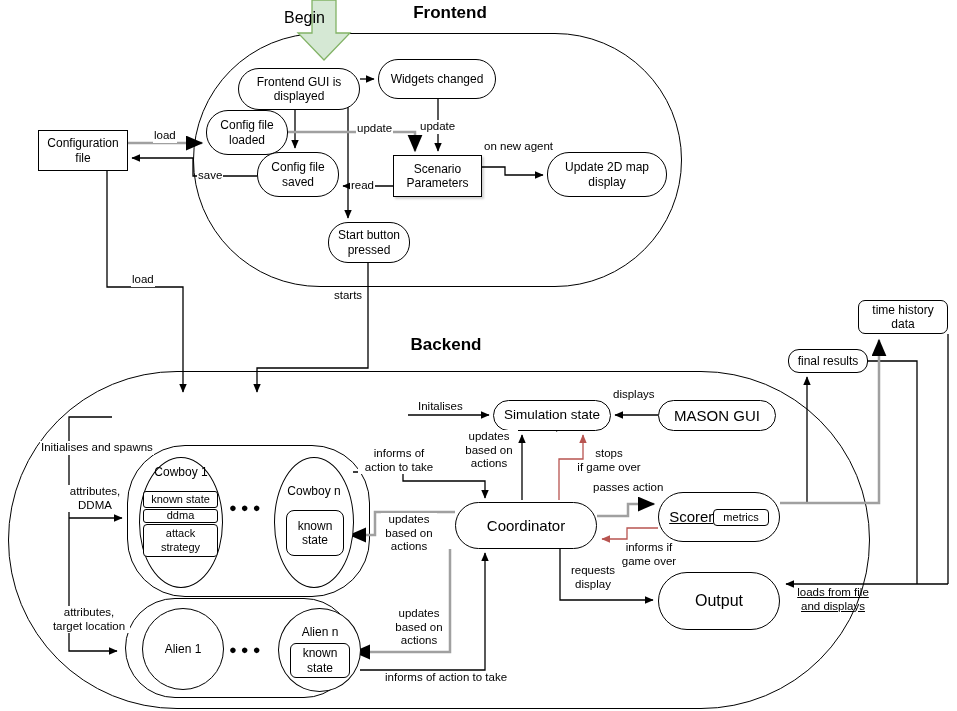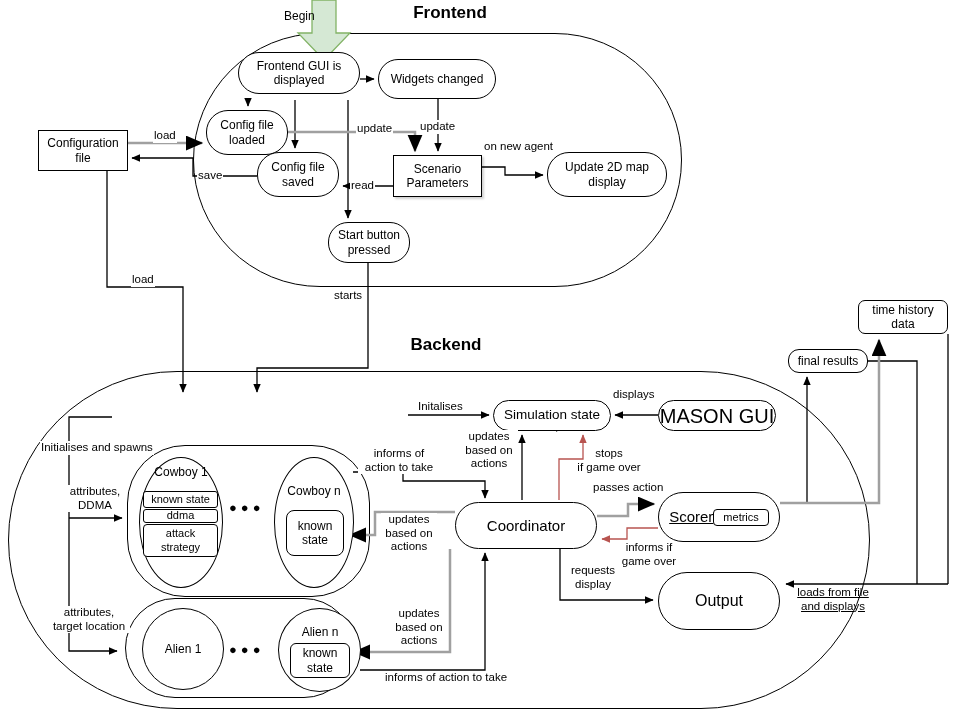--- a/index.html
+++ b/index.html
@@ -81,40 +81,40 @@
     </g>
 
     <g fill="none" stroke="#b85450" stroke-width="1.3" marker-end="url(#ar)">
       <path d="M559,500 L559,459 L583,459 L583,435"></path>
       <path d="M658,528 L627,528 L627,539 L602,539"></path>
     </g>
   </svg>
 
   <div class="title ctr" style="left:400px;top:3px;width:100px;">Frontend</div>
   <div class="title ctr" style="left:400px;top:335px;width:92px;">Backend</div>
-  <div class="lbl" style="left:283px;top:9px;font-size:12px;background:transparent;">Begin</div>
+  <div class="lbl" style="left:283px;top:9px;font-size:16px;background:transparent;">Begin</div>
 
   <div class="node" style="left:38px;top:130px;width:90px;height:41px;">Configuration
 file</div>
-  <div class="node" style="left:238px;top:52px;width:122px;height:42px;border-radius:21px;text-align:center;">Frontend GUI is
+  <div class="node" style="left:238px;top:68px;width:122px;height:42px;border-radius:21px;text-align:center;">Frontend GUI is
 displayed</div>
   <div class="node" style="left:378px;top:59px;width:118px;height:40px;border-radius:20px;">Widgets changed</div>
   <div class="node" style="left:206px;top:110px;width:82px;height:45px;border-radius:22px;">Config file
 loaded</div>
   <div class="node" style="left:257px;top:152px;width:82px;height:45px;border-radius:22px;">Config file
 saved</div>
   <div class="node shadowed" style="left:393px;top:155px;width:89px;height:42px;">Scenario
 Parameters</div>
   <div class="node" style="left:547px;top:152px;width:120px;height:45px;border-radius:22px;">Update 2D map
 display</div>
   <div class="node" style="left:328px;top:222px;width:82px;height:41px;border-radius:20px;">Start button
 pressed</div>
 
   <div class="node" style="left:493px;top:400px;width:118px;height:31px;border-radius:16px;font-size:13.5px;">Simulation state</div>
-  <div class="node" style="left:658px;top:400px;width:118px;height:31px;border-radius:16px;font-size:20px;">MASON GUI</div>
+  <div class="node" style="left:658px;top:400px;width:118px;height:31px;border-radius:16px;font-size:15px;">MASON GUI</div>
   <div class="node" style="left:455px;top:502px;width:142px;height:47px;border-radius:24px;font-size:15px;">Coordinator</div>
   <div class="node" style="left:658px;top:492px;width:122px;height:50px;border-radius:25px;flex-direction:row;">
     <span class="scorer-title">Scorer</span>
     <span class="metrics-box">metrics</span>
   </div>
   <div class="node" style="left:658px;top:572px;width:122px;height:58px;border-radius:29px;font-size:16px;">Output</div>
   <div class="node" style="left:788px;top:349px;width:80px;height:24px;border-radius:11px;">final results</div>
   <div class="node" style="left:858px;top:300px;width:90px;height:34px;border-radius:7px;">time history
 data</div>
 

